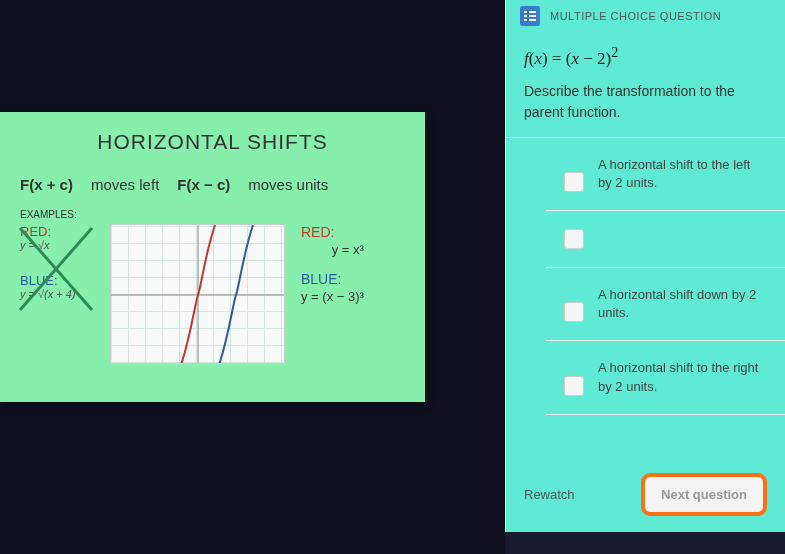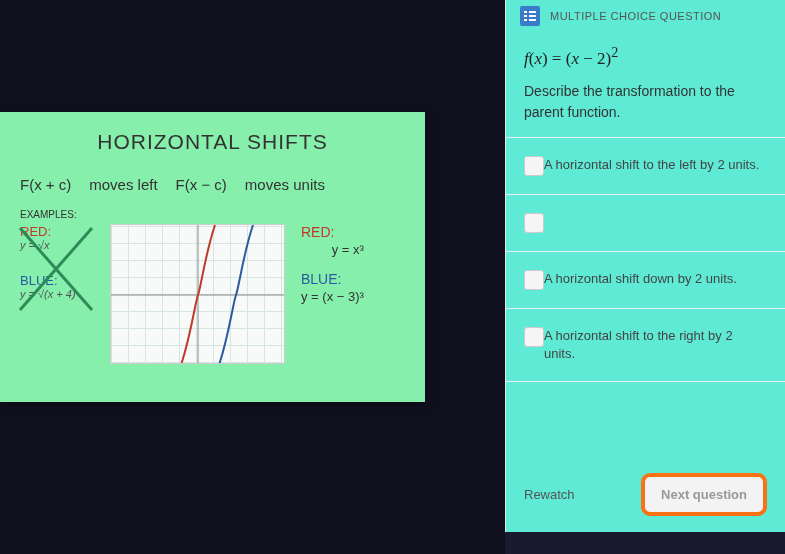--- a/index.html
+++ b/index.html
@@ -38,21 +38,21 @@
     font-weight: 400;
   }
   .rules {
     display: flex;
     gap: 18px;
     font-size: 15px;
     color: #333;
     margin-bottom: 16px;
     align-items: baseline;
   }
-  .rules .fn { font-weight: 400; }
+  .rules .fn { font-weight: 700; }
   .examples-label {
     font-size: 10px;
     color: #333;
     margin-bottom: 4px;
   }
   .example-row {
     display: flex;
     align-items: flex-start;
     gap: 10px;
   }
@@ -137,27 +137,29 @@
     font-size: 14px;
     line-height: 1.5;
     color: #333;
   }
   .choices {
     border-top: 1px solid #eee;
     flex: 1;
   }
   .choice {
     display: flex;
-    align-items: flex-start;
+    align-items: flex-end;
+    gap: 14px;
     padding: 18px 18px;
     border-bottom: 1px solid #eee;
     cursor: pointer;
     font-size: 13px;
     color: #444;
     line-height: 1.4;
+    margin-left: 40px;
   }
   .checkbox {
     width: 20px;
     height: 20px;
     border: 1px solid #ccc;
     border-radius: 3px;
     background: #f5f5f5;
     flex-shrink: 0;
   }
   .panel-footer {

